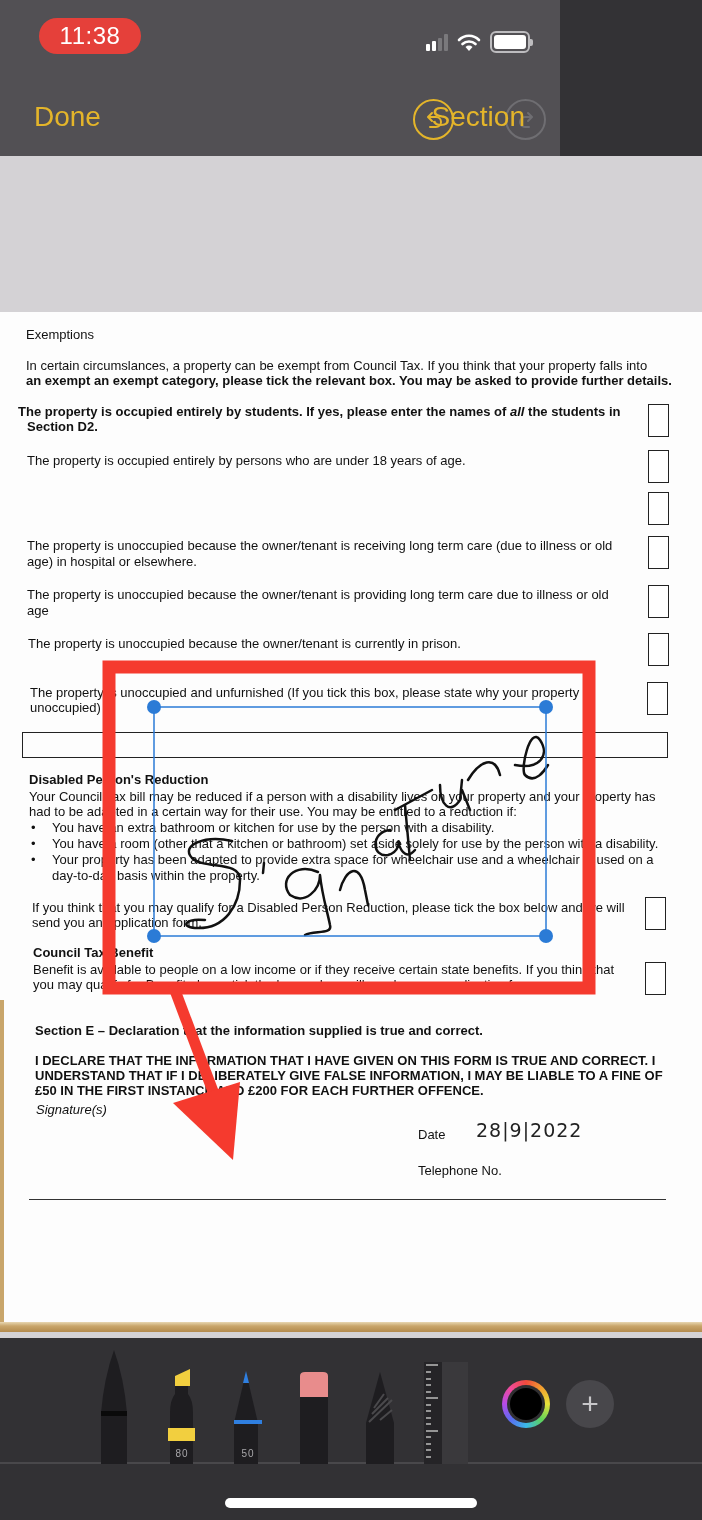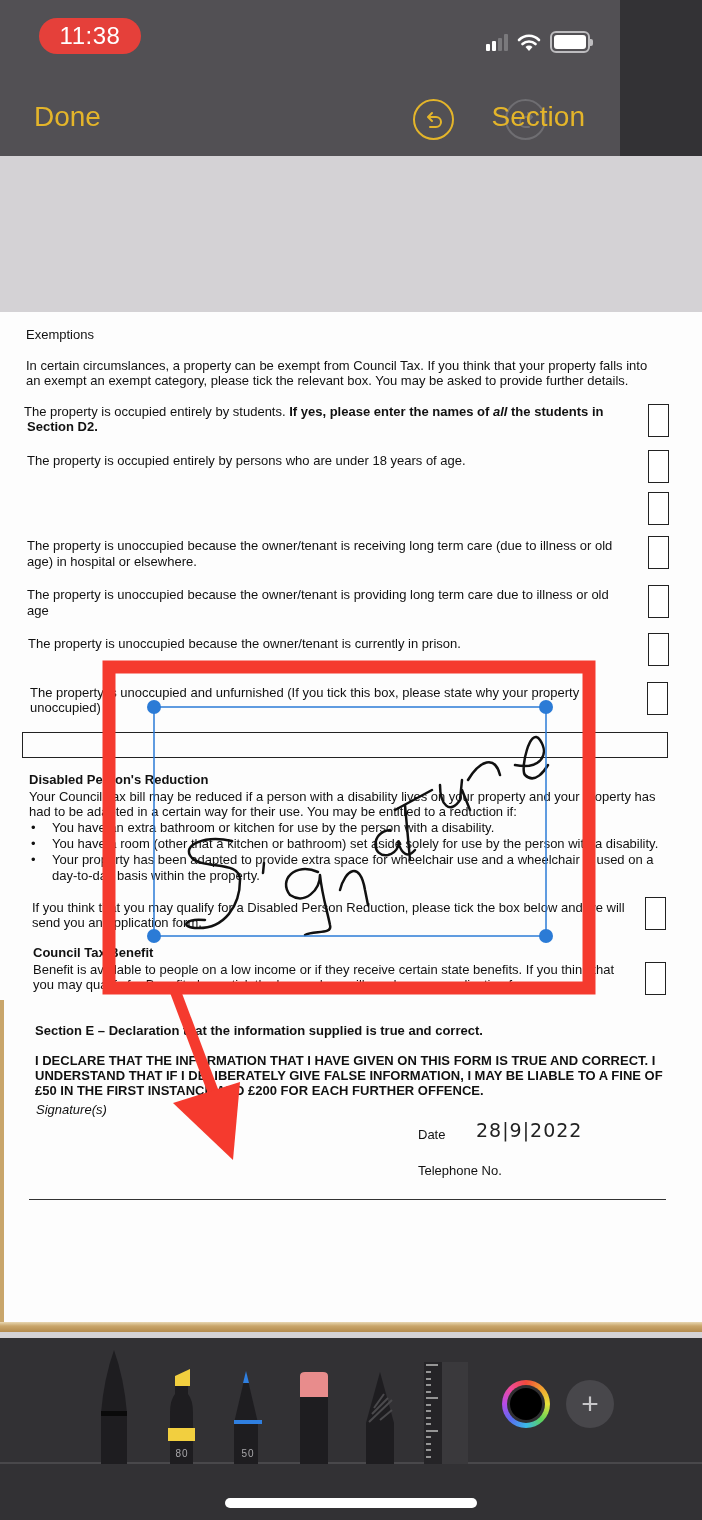--- a/index.html
+++ b/index.html
@@ -1,20 +1,20 @@
 <!DOCTYPE html>
 <html><head>
 <meta charset="utf-8">
 <style>
   * { box-sizing: border-box; margin: 0; padding: 0; }
   html, body { width: 702px; height: 1520px; overflow: hidden; background: #333235; }
   body { position: relative; font-family: "Liberation Sans", sans-serif; }
 
   
-  .topbar { position: absolute; left: 0; top: 0; width: 620px; height: 156px; background: #525054; }
+  .topbar { position: absolute; left: 0; top: 0; width: 560px; height: 156px; background: #525054; }
   .time-pill { position: absolute; left: 39px; top: 18px; width: 102px; height: 36px; border-radius: 18px; background: #e5403a; color: #fff; font-size: 24px; text-align: center; line-height: 36px; letter-spacing: 0.5px; }
   .status-icons { position: absolute; right: 30px; top: 30px; height: 24px; display: flex; align-items: center; gap: 8px; }
   .signal { display: flex; align-items: flex-end; gap: 2px; height: 18px; }
   .signal span { display: block; width: 4px; border-radius: 1px; }
   .battery { width: 40px; height: 22px; border: 2px solid #bdbcbf; border-radius: 6px; padding: 2px; position: relative; }
   .battery::after { content: ""; position: absolute; right: -5px; top: 6px; width: 3px; height: 7px; background: #bdbcbf; border-radius: 0 2px 2px 0; }
   .battery .fill { width: 100%; height: 100%; background: #fff; border-radius: 3px; }
 
   .nav-done { position: absolute; left: 34px; top: 101px; font-size: 28px; color: #e4b52a; }
   .nav-cancel { position: absolute; right: 35px; top: 101px; font-size: 28px; color: #e4b52a; }
@@ -90,23 +90,23 @@
     </svg>
   </div>
   <div class="nav-cancel">Section</div>
 </div>
 
 <div class="grey-band"></div>
 
 <div class="doc">
   <div class="t" style="left:26px;top:15px;">Exemptions</div>
   <div class="t" style="left:26px;top:46px;">In certain circumslances, a property can be exempt from Council Tax. If you think that your property falls into</div>
-  <div class="t" style="left:26px;top:61px;">an exempt an exempt category, please tick the relevant box. You may be asked to provide further details.</div>
-
-  <div class="t" style="left:24px;top:92px;">
+  <div class="t" style="left:26px;top:61px;font-weight:bold;">an exempt an exempt category, please tick the relevant box. You may be asked to provide further details.</div>
+
+  <div class="t" style="left:18px;top:92px;font-weight:bold;">
     <span>The property is occupied entirely by students. </span><b>If yes, please enter the names of </b><b><i>all</i></b><b> the students in</b>
   </div>
   <div class="t bold" style="left:27px;top:107px;text-align:center;">Section D2.</div>
   <div class="checkbox" style="left:648px;top:92px;"></div>
 
   <div class="t" style="left:27px;top:141px;">The property is occupied entirely by persons who are under 18 years of age.</div>
   <div class="checkbox" style="left:648px;top:138px;"></div>
 
   <div class="checkbox" style="left:648px;top:180px;"></div>
 

